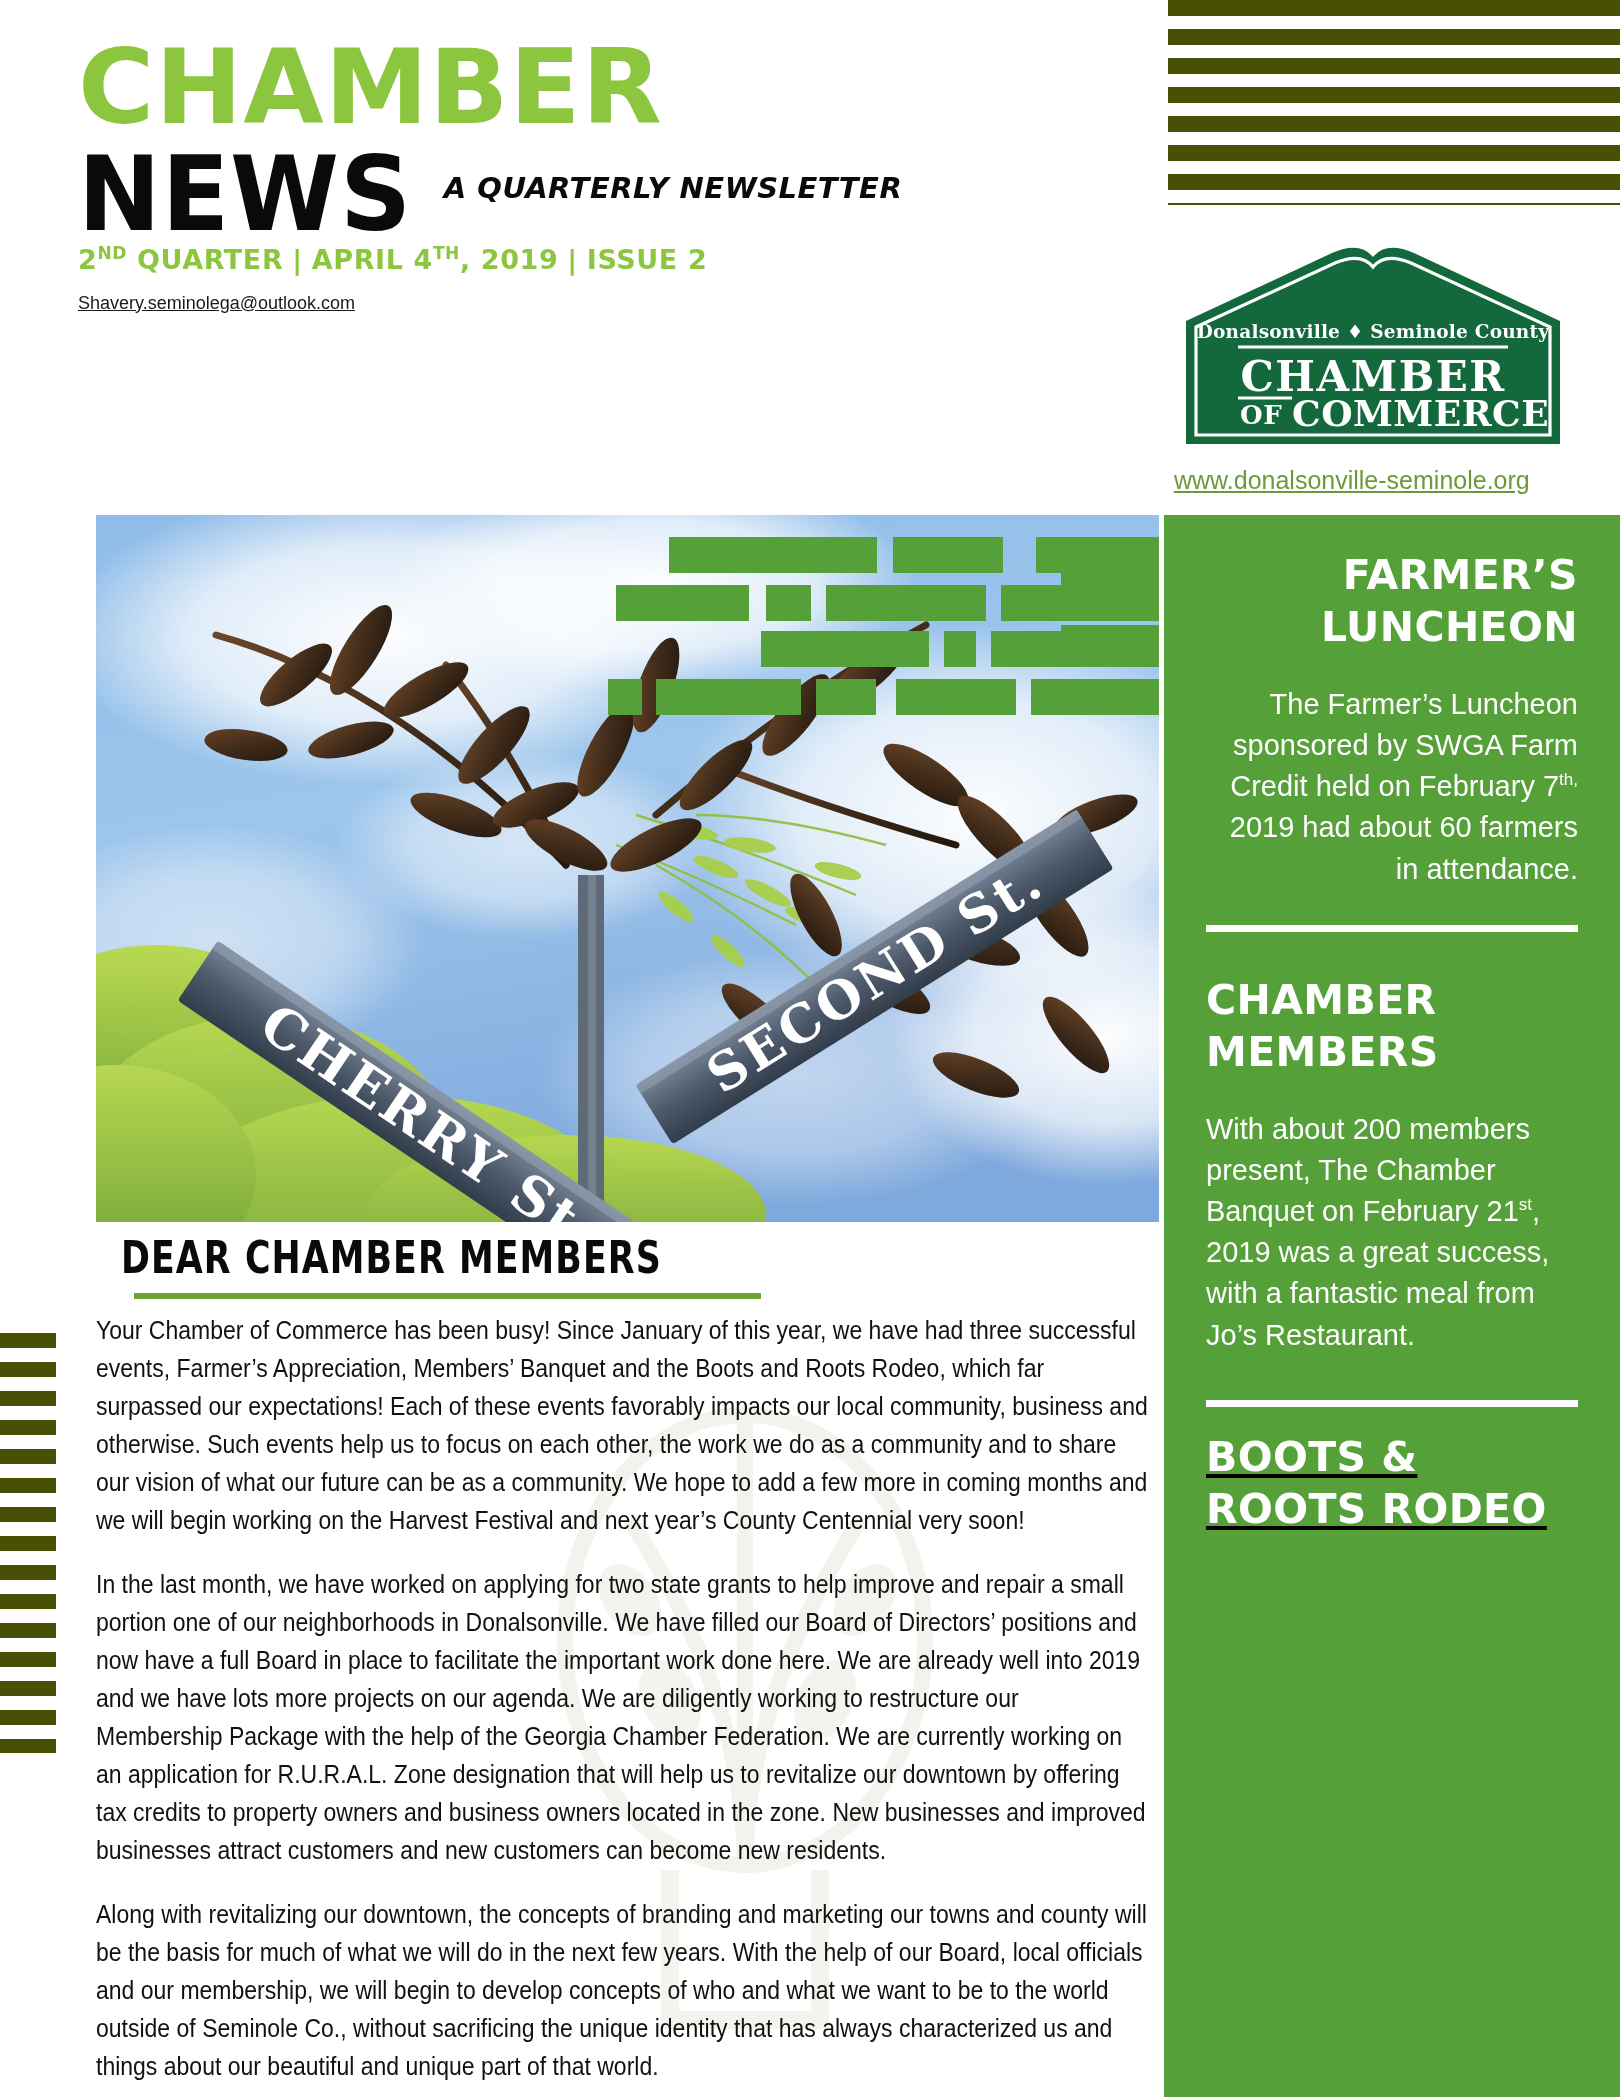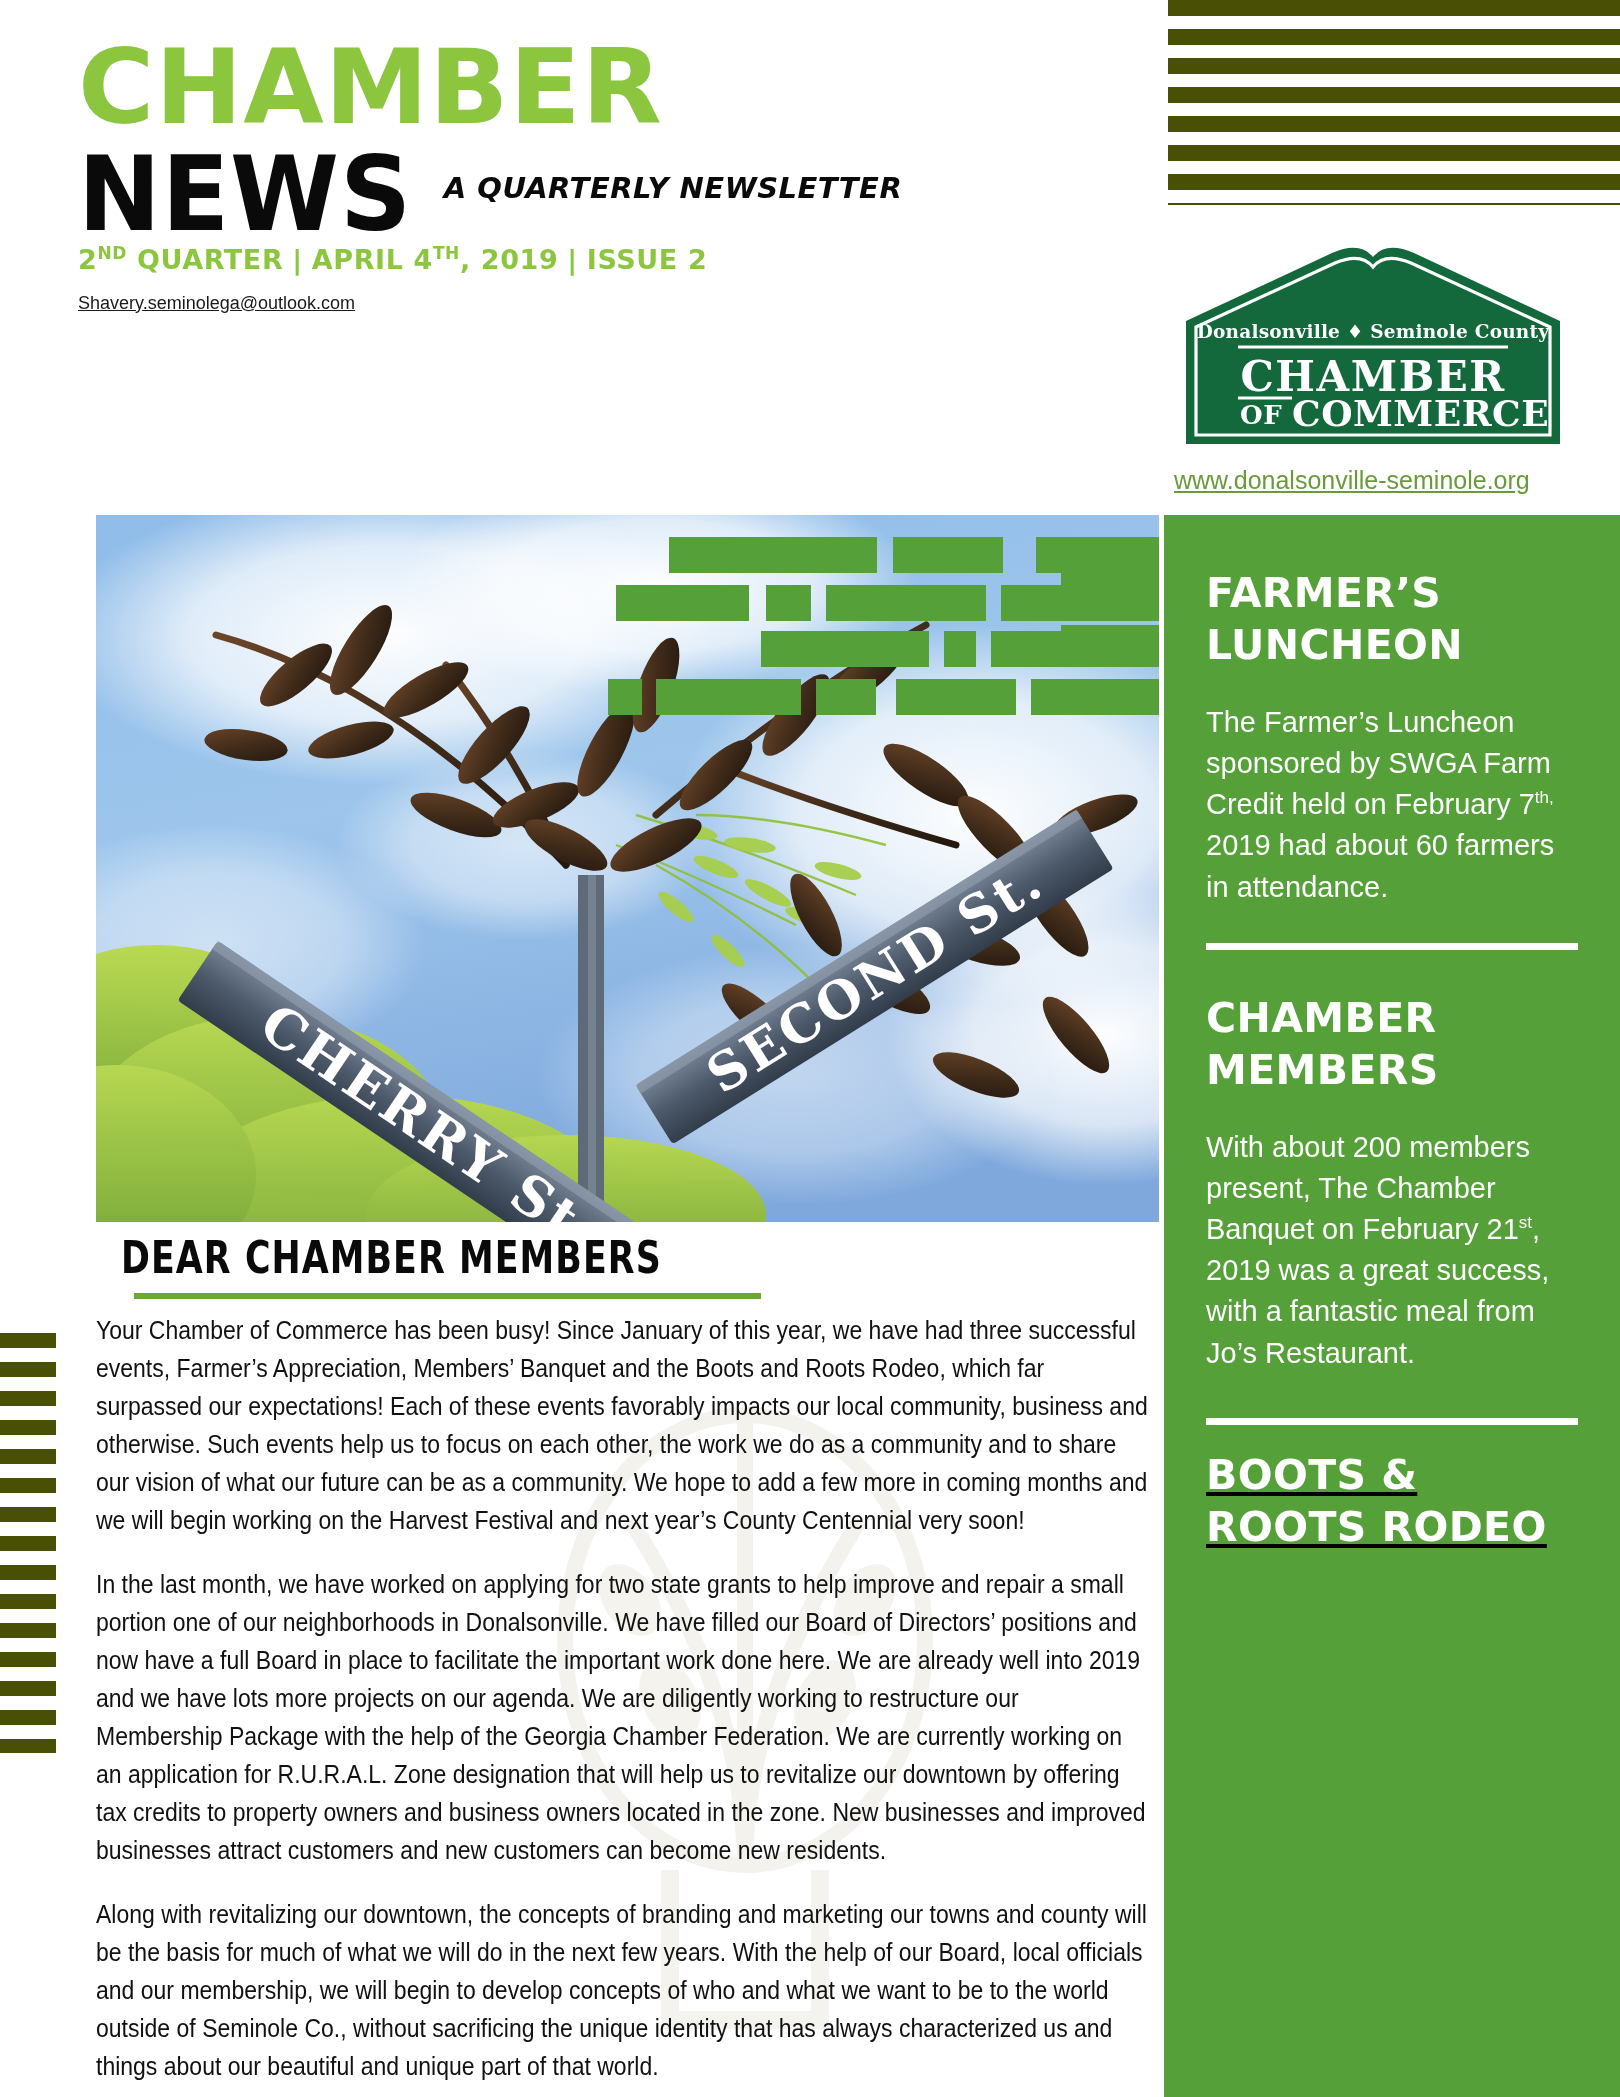--- a/index.html
+++ b/index.html
@@ -396,21 +396,21 @@
     <i style="left:512px;  top:164px; width:34px;  height:36px;"></i>
     <i style="left:560px;  top:164px; width:145px; height:36px;"></i>
     <i style="left:720px;  top:164px; width:60px;  height:36px;"></i>
     <i style="left:800px;  top:164px; width:120px; height:36px;"></i>
     <i style="left:935px;  top:164px; width:128px; height:36px;"></i>
   </div>
 </div>
 
 <div class="sidebar">
 
-  <div class="side-sec" style="padding-top:52px;">
+  <div class="side-sec" style="padding-top:34px;text-align:right;">
     <h2 class="side-h">FARMER’S LUNCHEON</h2>
     <p class="side-p" style="margin-top:30px;"><span>The Farmer’s Luncheon sponsored by SWGA Farm Credit held on February 7</span><sup>th,</sup><span> 2019 had about 60 farmers in attendance.</span></p>
   </div>
 
   <div class="side-rule" style="margin-top:35px;"></div>
 
   <div class="side-sec" style="padding-top:42px;">
     <h2 class="side-h">CHAMBER MEMBERS</h2>
     <p class="side-p" style="margin-top:30px;"><span>With about 200 members present, The Chamber Banquet on February 21</span><sup>st</sup><span>, 2019 was a great success, with a fantastic meal from Jo’s Restaurant.</span></p>
   </div>

